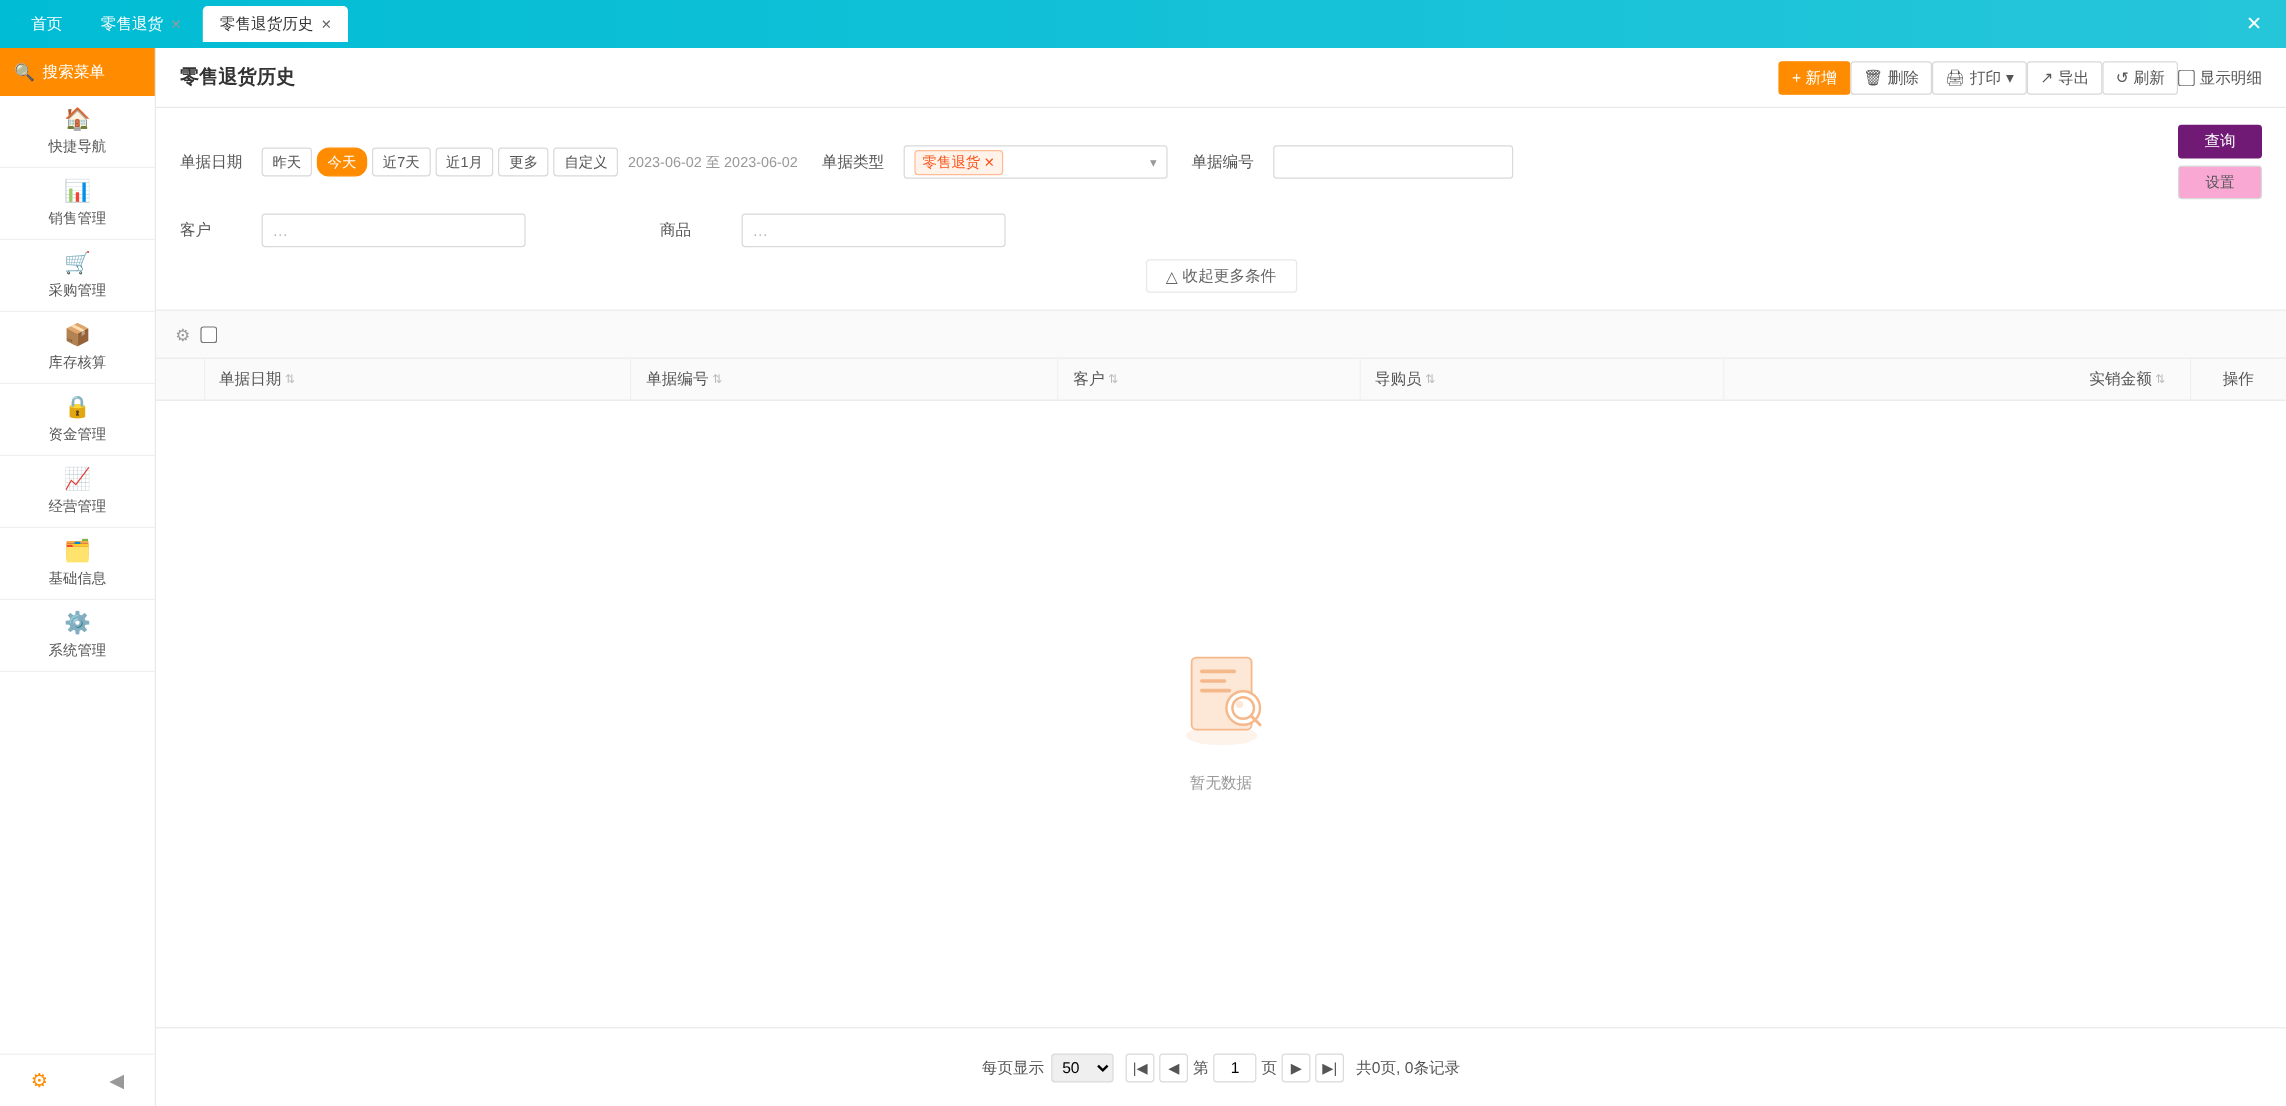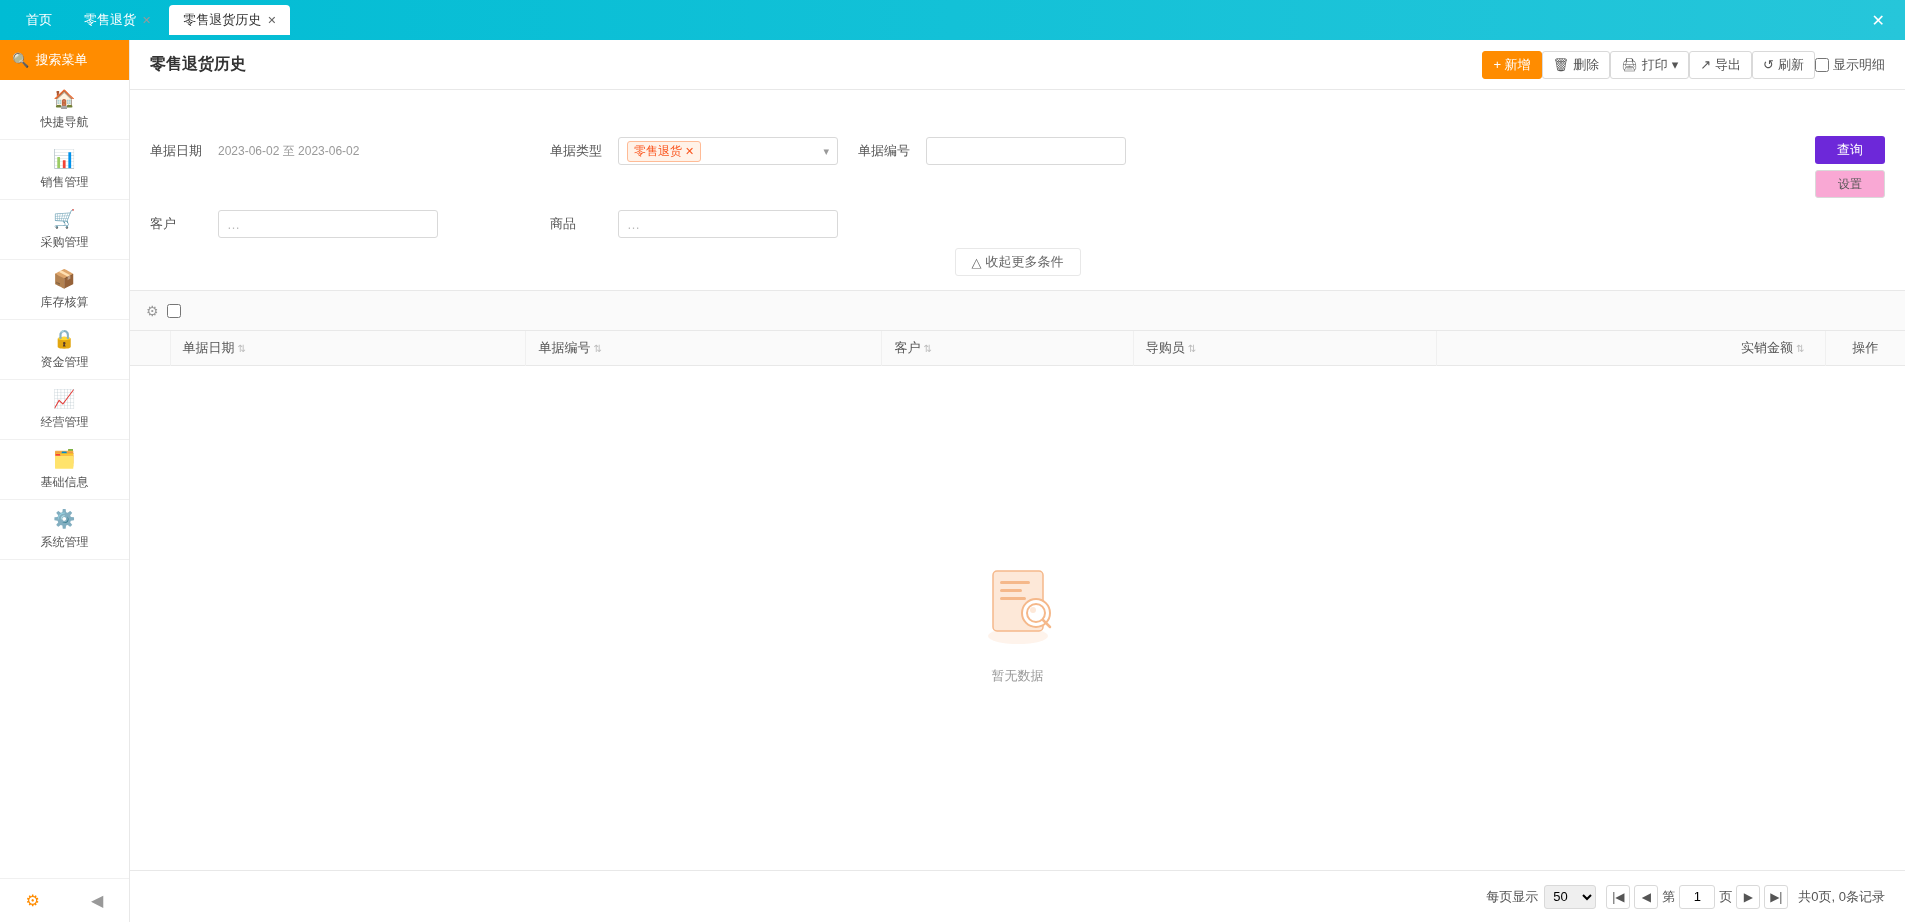--- a/index.html
+++ b/index.html
@@ -231,29 +231,28 @@
       border-radius: 3px;
       margin: 0 auto;
     }
     .filter-actions-right {
       display: flex;
       flex-direction: column;
       gap: 6px;
       min-width: 70px;
     }
     .query-btn {
-      background: #6d28d9;
+      background: #701a75;
       color: #fff;
       border: none;
       border-radius: 3px;
       height: 28px;
       padding: 0 20px;
       font-size: 13px;
       cursor: pointer;
-      margin-top: 32px;
     }
     .settings-btn {
       background: #f9a8d4;
       color: #555;
       border: 1px solid #d9d9d9;
       border-radius: 3px;
       height: 28px;
       padding: 0 16px;
       font-size: 12px;
       cursor: pointer;
@@ -314,24 +313,24 @@
       text-align: right;
     }
     .empty-icon {
       width: 100px;
       height: 100px;
     }
     .empty-text { font-size: 13px; color: #999; }
 
     
     .pagination {
-      height: 52px;
-      display: flex;
-      align-items: center;
-      justify-content: flex-end;
+      height: 66px;
+      display: flex;
+      align-items: center;
+      justify-content: center;
       padding: 0 20px;
       gap: 10px;
       border-top: 1px solid #e8e8e8;
       background: #fff;
       flex-shrink: 0;
       font-size: 13px;
       color: #555;
     }
     .page-size-select {
       display: flex;
@@ -458,20 +457,28 @@
           <span>显示明细</span>
         </label>
       </div>
     </div>
 
     <div class="filter-area">
       <div class="filter-row">
 
         <div class="filter-field" style="flex: none; min-width: 380px;">
           <span class="filter-label">单据日期</span>
+          <div class="filter-date-group">
+            <button class="date-btn">昨天</button>
+            <button class="date-btn today">今天</button>
+            <button class="date-btn">近7天</button>
+            <button class="date-btn">近1月</button>
+            <button class="date-btn">更多</button>
+            <button class="date-btn">自定义</button>
+          </div>
           <span class="date-range">2023-06-02 至 2023-06-02</span>
         </div>
 
         <div class="filter-field" style="flex: none;">
           <span class="filter-label">单据类型</span>
           <div class="filter-select" style="min-width: 220px;">
             <div class="filter-select-value">
               <span class="tag-item">
                 <span>零售退货</span>
                 <span class="tag-close">✕</span>

